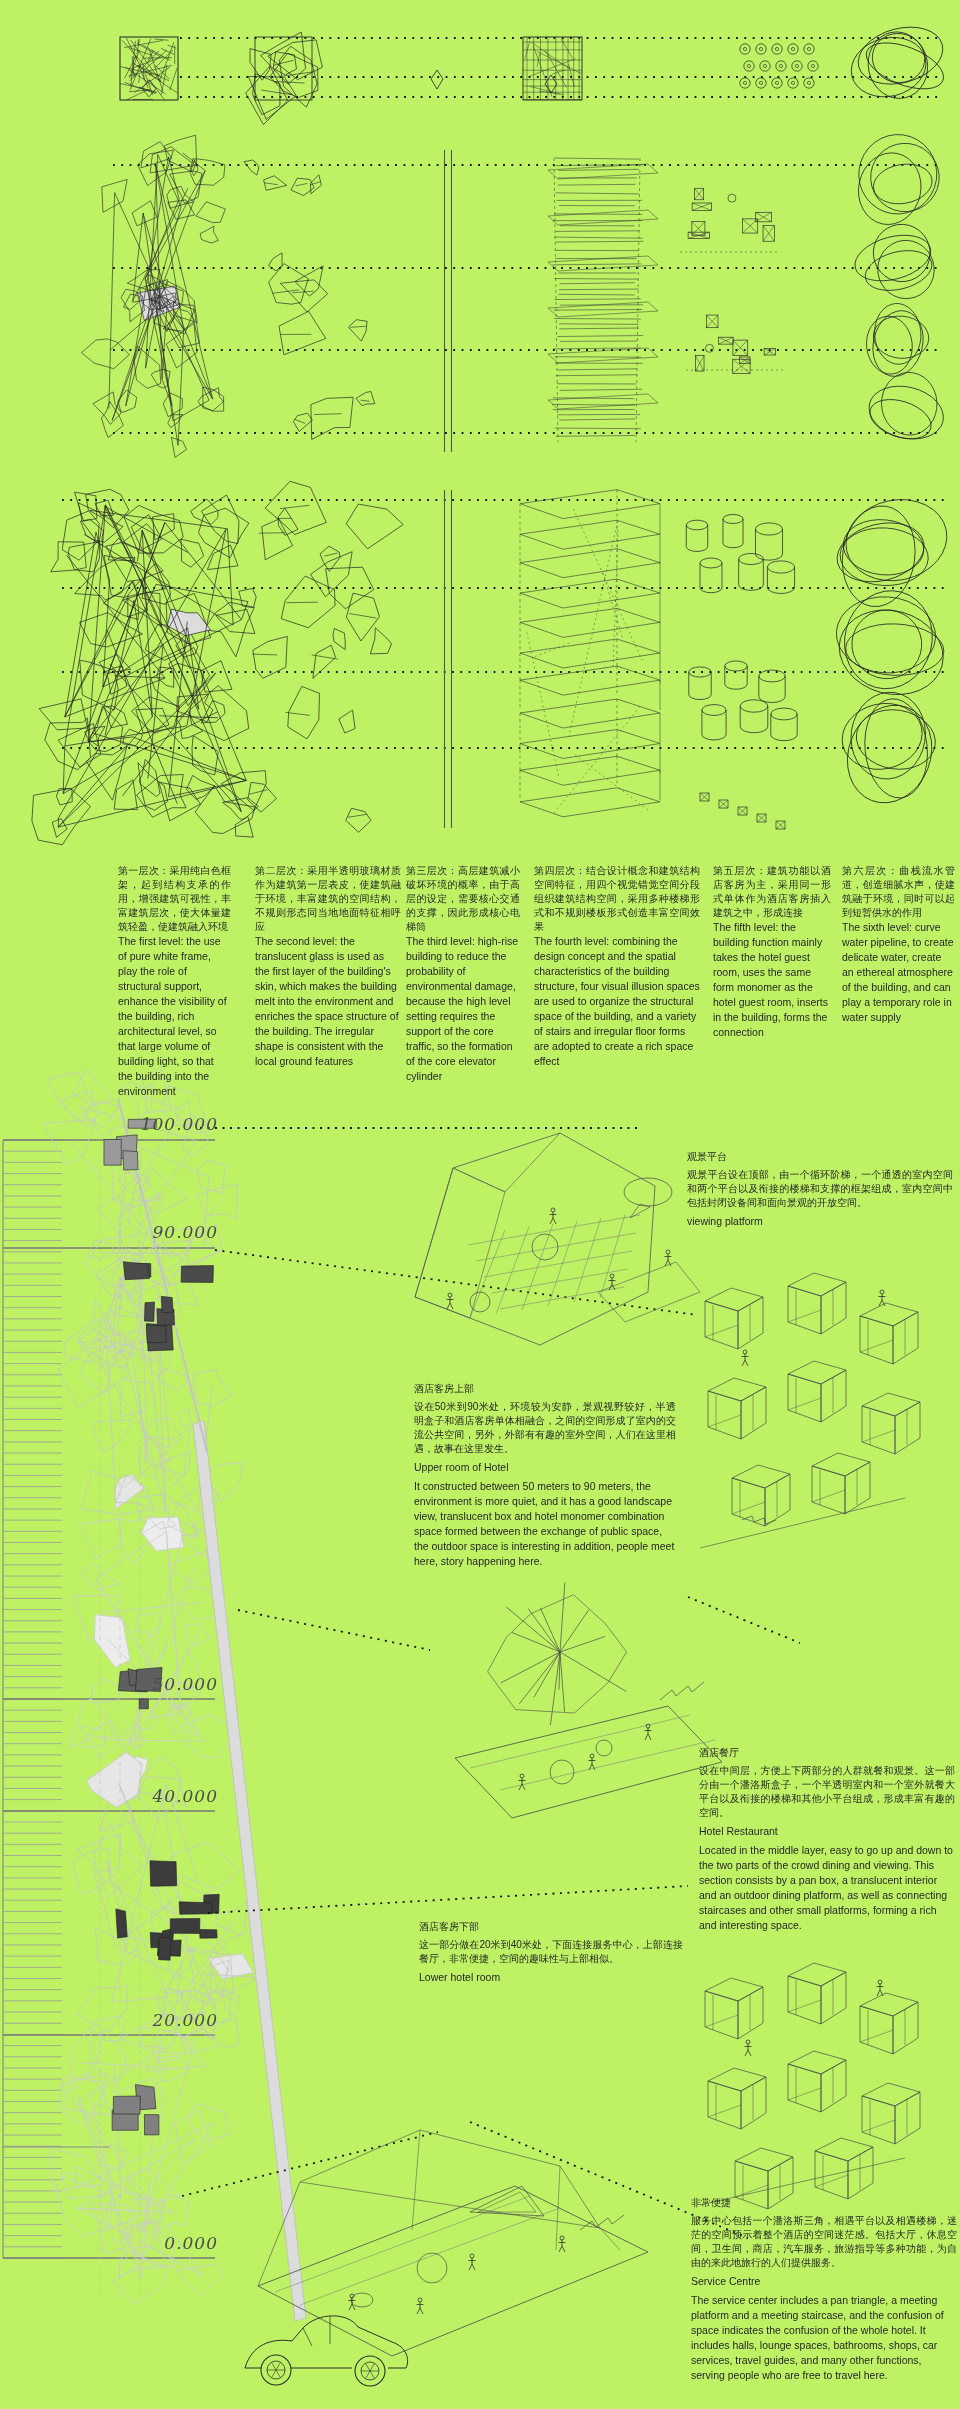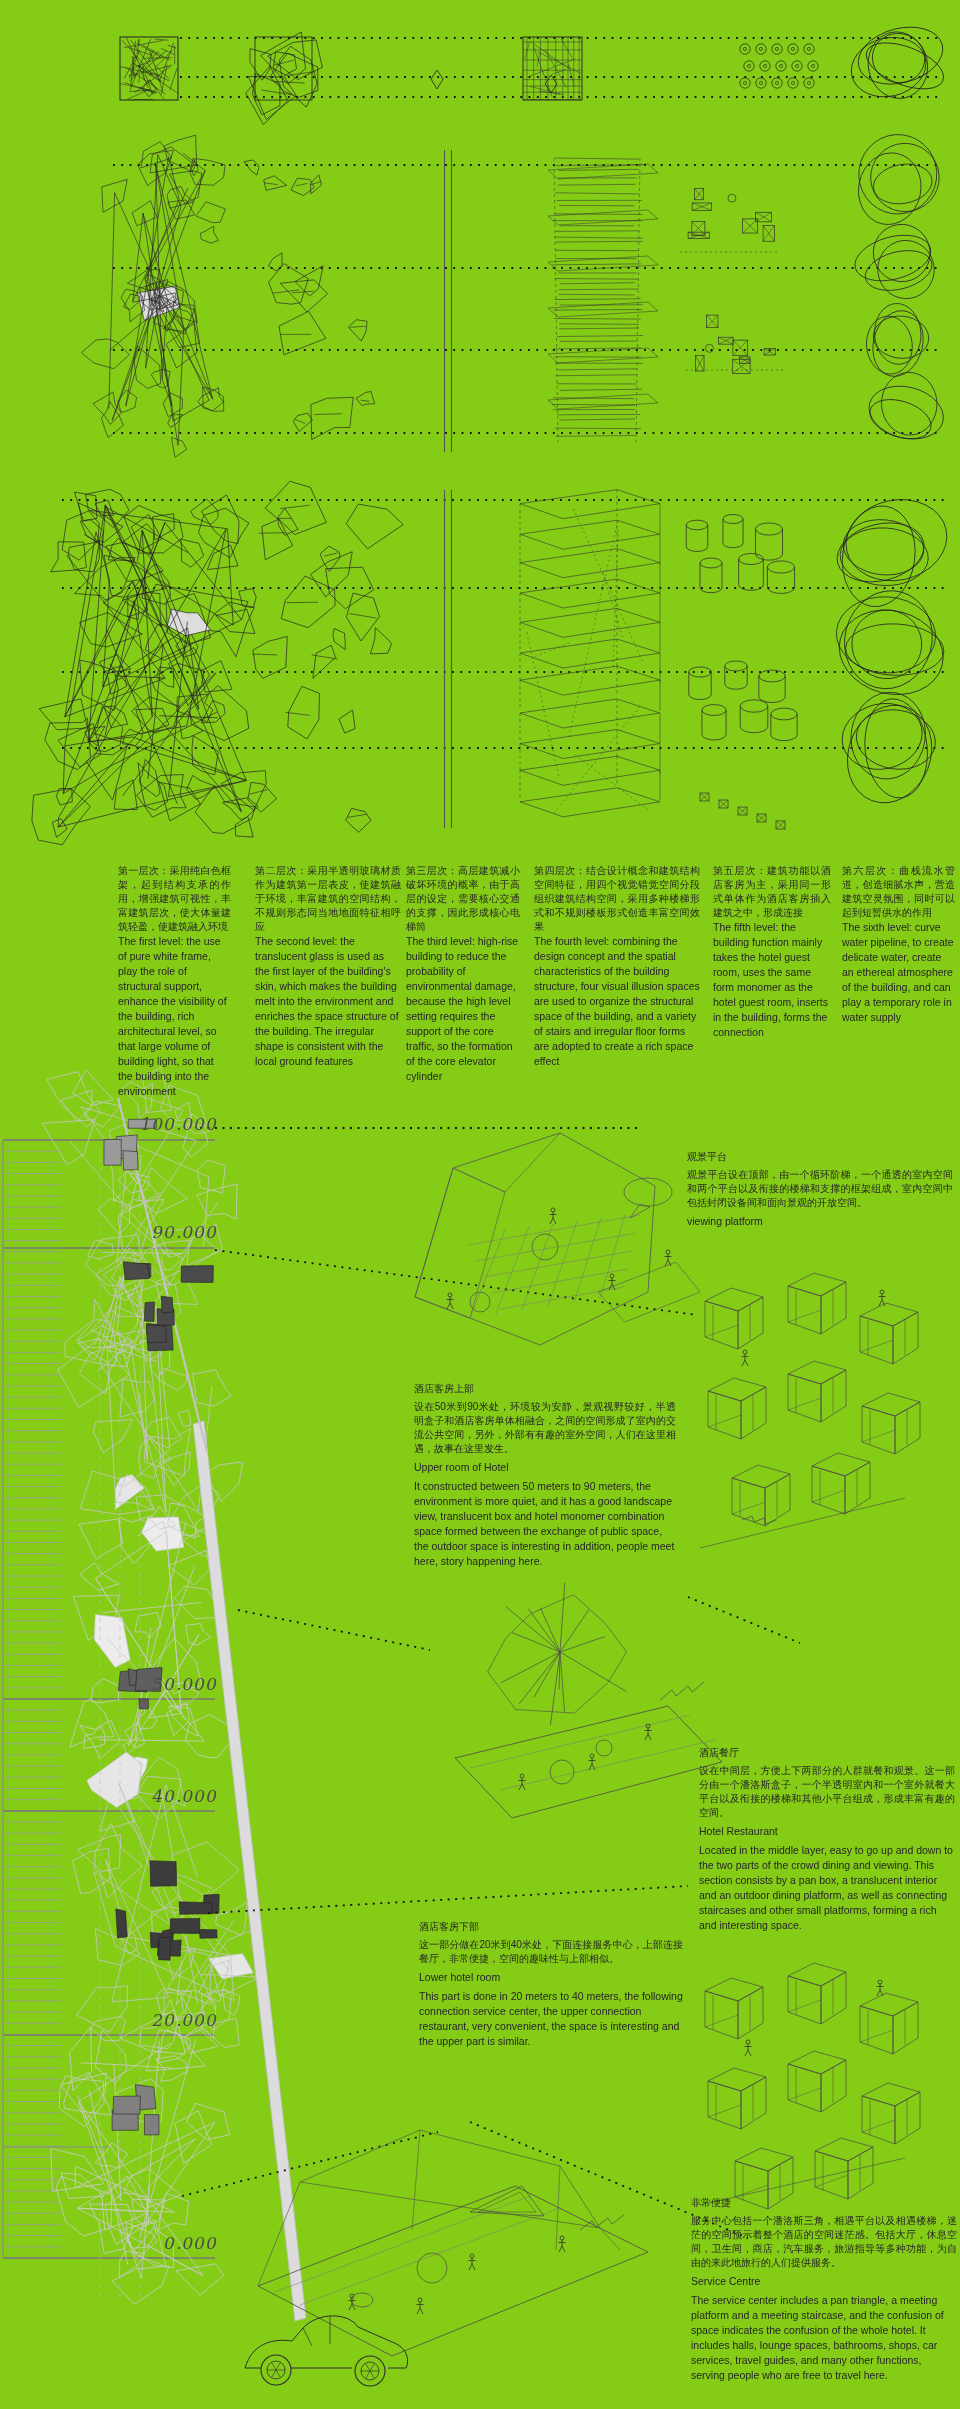--- a/index.html
+++ b/index.html
@@ -1,16 +1,16 @@
 <!DOCTYPE html>
 <html><head>
 <meta charset="utf-8">
 <style>
   html,body{margin:0;padding:0;background:#fff;}
-  .board{position:relative;width:960px;height:2409px;background:#84cc16;overflow:hidden;
+  .board{position:relative;width:960px;height:2409px;background:#bef264;overflow:hidden;
          font-family:"Liberation Sans",sans-serif;color:#2b2b2b;}
   svg.art{position:absolute;left:0;top:0;width:960px;height:2409px;}
   .level-col{position:absolute;top:864px;}
   .level-col p{margin:0;}
   .zh{font-size:10px;line-height:14px;text-align:justify;color:#262626;}
   .en{font-size:10.5px;line-height:15px;color:#262626;}
   .section-note{position:absolute;}
   .section-note p{margin:4px;}
   .scale-label{position:absolute;left:88px;width:130px;text-align:right;
                font-family:"DejaVu Serif",serif;font-style:italic;font-size:17px;
@@ -1346,21 +1346,21 @@
   </div>
   <div class="level-col" style="left:713px;width:118px">
     <p class="zh">第五层次：建筑功能以酒店客房为主，采用同一形式单体作为酒店客房插入建筑之中，形成连接</p>
     <p class="en">The fifth level: the building function mainly takes the hotel guest room, uses the same form monomer as the hotel guest room, inserts in the building, forms the connection</p>
   </div>
   <div class="level-col" style="left:534px;width:166px">
     <p class="zh">第四层次：结合设计概念和建筑结构空间特征，用四个视觉错觉空间分段组织建筑结构空间，采用多种楼梯形式和不规则楼板形式创造丰富空间效果</p>
     <p class="en">The fourth level: combining the design concept and the spatial characteristics of the building structure, four visual illusion spaces are used to organize the structural space of the building, and a variety of stairs and irregular floor forms are adopted to create a rich space effect</p>
   </div>
   <div class="level-col" style="left:842px;width:113px">
-    <p class="zh">第六层次：曲栈流水管道，创造细腻水声，营造建筑空灵氛围，同时可以起到短暂供水的作用</p>
+    <p class="zh">第六层次：曲栈流水管道，创造细腻水声，使建筑融于环境，同时可以起到短暂供水的作用</p>
     <p class="en">The sixth level: curve water pipeline, to create delicate water, create an ethereal atmosphere of the building, and can play a temporary role in water supply</p>
   </div>
 
   <div class="scale-label" style="top:1114px">100.000</div>
   <div class="scale-label" style="top:1222px">90.000</div>
   <div class="scale-label" style="top:1674px">50.000</div>
   <div class="scale-label" style="top:1786px">40.000</div>
   <div class="scale-label" style="top:2010px">20.000</div>
   <div class="scale-label" style="top:2233px">0.000</div>
 
@@ -1378,21 +1378,20 @@
   <div class="section-note" style="left:695px;top:1742px;width:264px">
     <p class="zh">酒店餐厅</p>
     <p class="zh">设在中间层，方便上下两部分的人群就餐和观景。这一部分由一个潘洛斯盒子，一个半透明室内和一个室外就餐大平台以及衔接的楼梯和其他小平台组成，形成丰富有趣的空间。</p>
     <p class="en">Hotel Restaurant</p>
     <p class="en">Located in the middle layer, easy to go up and down to the two parts of the crowd dining and viewing. This section consists by a pan box, a translucent interior and an outdoor dining platform, as well as connecting staircases and other small platforms, forming a rich and interesting space.</p>
   </div>
   <div class="section-note" style="left:415px;top:1916px;width:272px">
     <p class="zh">酒店客房下部</p>
     <p class="zh">这一部分做在20米到40米处，下面连接服务中心，上部连接餐厅，非常便捷，空间的趣味性与上部相似。</p>
     <p class="en">Lower hotel room</p>
-    <p class="en">This part is done in 20 meters to 40 meters, the following connection service center, the upper connection restaurant, very convenient, the space is interesting and the upper part is similar.</p>
   </div>
   <div class="section-note" style="left:687px;top:2192px;width:274px">
     <p class="zh">非常便捷</p>
     <p class="zh">服务中心包括一个潘洛斯三角，相遇平台以及相遇楼梯，迷茫的空间预示着整个酒店的空间迷茫感。包括大厅，休息空间，卫生间，商店，汽车服务，旅游指导等多种功能，为自由的来此地旅行的人们提供服务。</p>
     <p class="en">Service Centre</p>
     <p class="en">The service center includes a pan triangle, a meeting platform and a meeting staircase, and the confusion of space indicates the confusion of the whole hotel. It includes halls, lounge spaces, bathrooms, shops, car services, travel guides, and many other functions, serving people who are free to travel here.</p>
   </div>
 
 </div>
 

